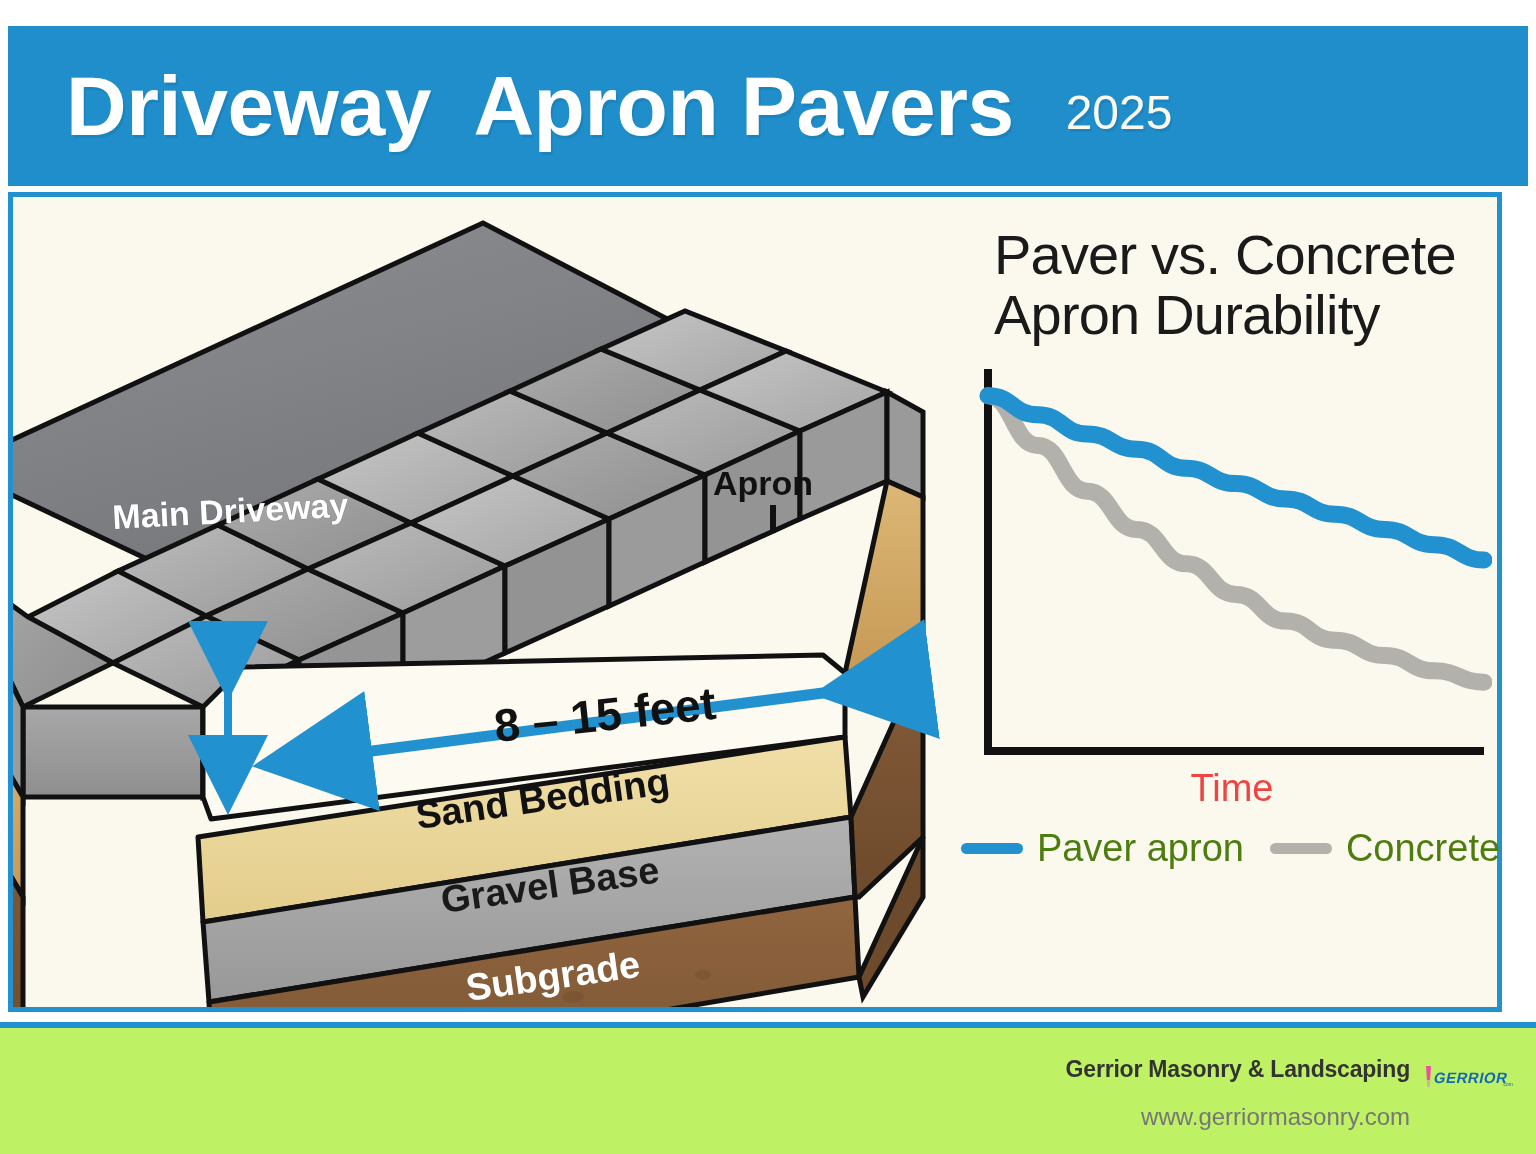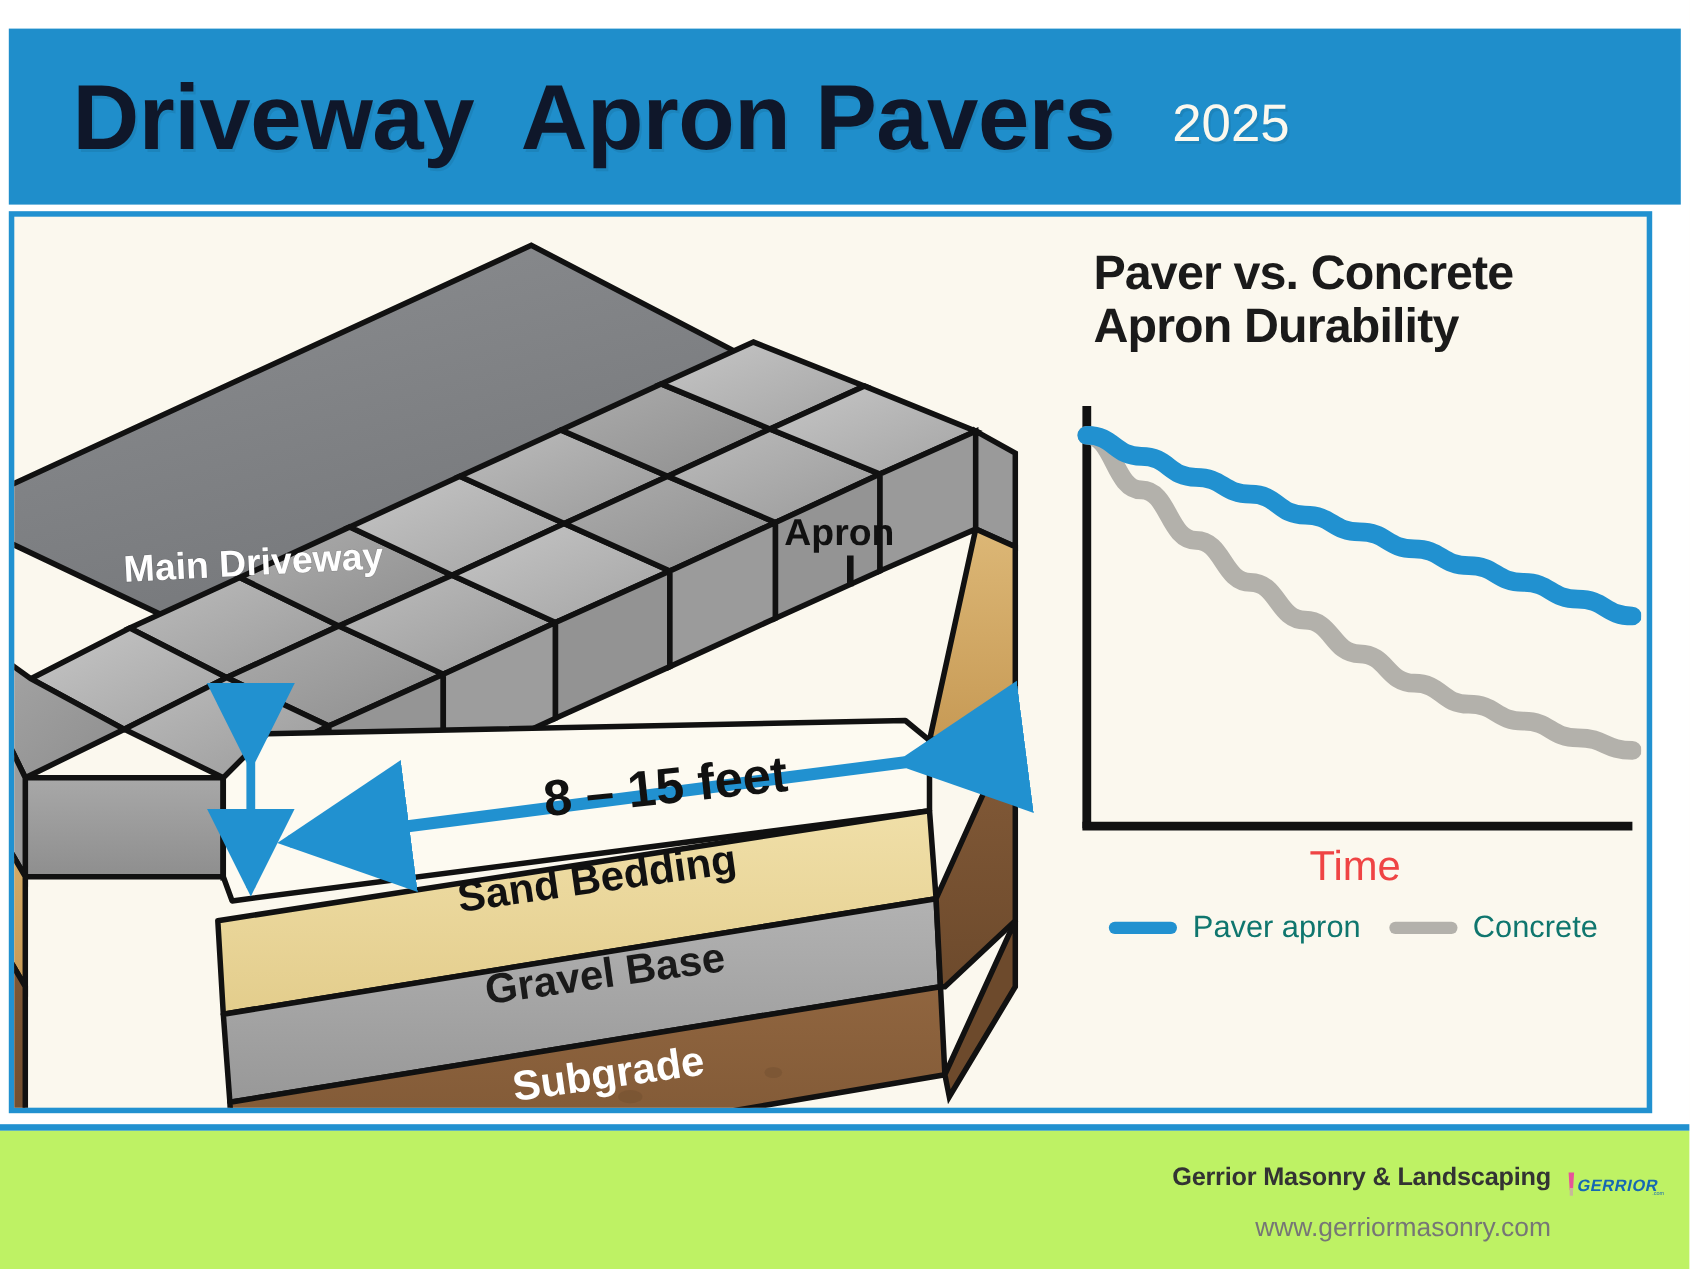--- a/index.html
+++ b/index.html
@@ -31,21 +31,21 @@
     top: 26px;
     width: 1520px;
     height: 160px;
     background: #1f8ecb;
     display: flex;
     align-items: center;
     box-sizing: border-box;
     padding-left: 58px;
   }
   #header-title {
-    color: #0f172a;
+    color: #ffffff;
     font-size: 84px;
     font-weight: bold;
     letter-spacing: -0.5px;
     line-height: 1;
     white-space: pre;
     text-shadow: 2px 3px 0 rgba(0,0,0,0.07);
   }
   #header-year {
     color: #fbf8ee;
     font-size: 48px;
@@ -83,22 +83,22 @@
     left: 945px;
     top: 0;
     width: 540px;
     height: 810px;
   }
   #chart-title {
     position: absolute;
     left: 36px;
     top: 28px;
     width: 500px;
-    font-size: 44px;
-    font-weight: bold;
+    font-size: 56px;
+    font-weight: normal;
     color: #1a1a1a;
     line-height: 1.08;
     white-space: pre-line;
     letter-spacing: -0.8px;
   }
   #chart-plot {
     position: absolute;
     left: 14px;
     top: 168px;
     width: 520px;
@@ -128,22 +128,22 @@
     align-items: center;
     gap: 14px;
   }
   .legend-swatch {
     display: inline-block;
     width: 62px;
     height: 11px;
     border-radius: 6px;
   }
   .legend-label {
-    font-size: 28px;
-    color: #0f766e;
+    font-size: 38px;
+    color: #4d7c0f;
     white-space: nowrap;
   }
 
   
   #footer-rule {
     position: absolute;
     left: 0;
     top: 1022px;
     width: 1536px;
     height: 6px;

